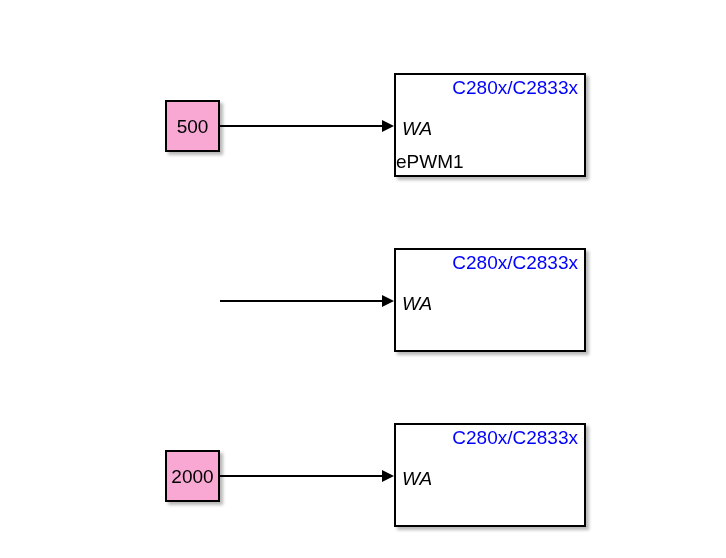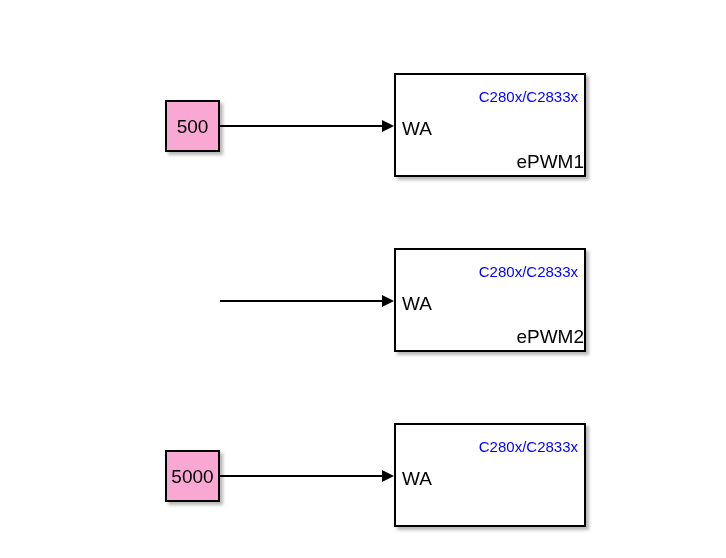--- a/index.html
+++ b/index.html
@@ -59,36 +59,37 @@
   .epwm-block {
     position: absolute;
     left: 394px; top: 0;
     width: 192px; height: 104px;
     background: #fff;
     border: 2px solid var(--block-border);
     box-shadow: 3px 3px 3px rgba(0,0,0,0.28);
   }
   .block-type-label {
     position: absolute;
-    top: 12px; right: 6px;
-    font-size: 15px; line-height: 19px;
+    top: 3px; right: 6px;
+    font-size: 19px; line-height: 19px;
     color: var(--block-type-text);
     white-space: nowrap;
   }
   .port-label {
     position: absolute;
     left: 6px; top: 52.5px;
     transform: translateY(-50%);
     font-size: 19px; line-height: 19px;
     color: var(--block-text);
+    font-style: italic;
   }
   .block-name-label {
     position: absolute;
     left: 0; right: 0; bottom: 4px;
-    text-align: right;
+    text-align: left;
     font-size: 19px; line-height: 19px;
     color: var(--block-text);
   }
   .row-0 { top: 73px; }
   .row-1 { top: 248px; }
   .row-2 { top: 423px; }
 </style>
 </head>
 <body>
 
@@ -110,27 +111,26 @@
   </div>
 
   <div class="row-group row-1">
     <div class="wire">
       <div class="wire-line"></div>
       <div class="arrowhead"></div>
     </div>
     <div class="epwm-block">
       <div class="block-type-label">C280x/C2833x</div>
       <div class="port-label">WA</div>
-      <div class="block-name-label">ePWM2</div>
     </div>
   </div>
 
   <div class="row-group row-2">
     <div class="constant-block">
-      <span class="constant-value">5000</span>
+      <span class="constant-value">2000</span>
     </div>
     <div class="wire">
       <div class="wire-line"></div>
       <div class="arrowhead"></div>
     </div>
     <div class="epwm-block">
       <div class="block-type-label">C280x/C2833x</div>
       <div class="port-label">WA</div>
     </div>
   </div>

